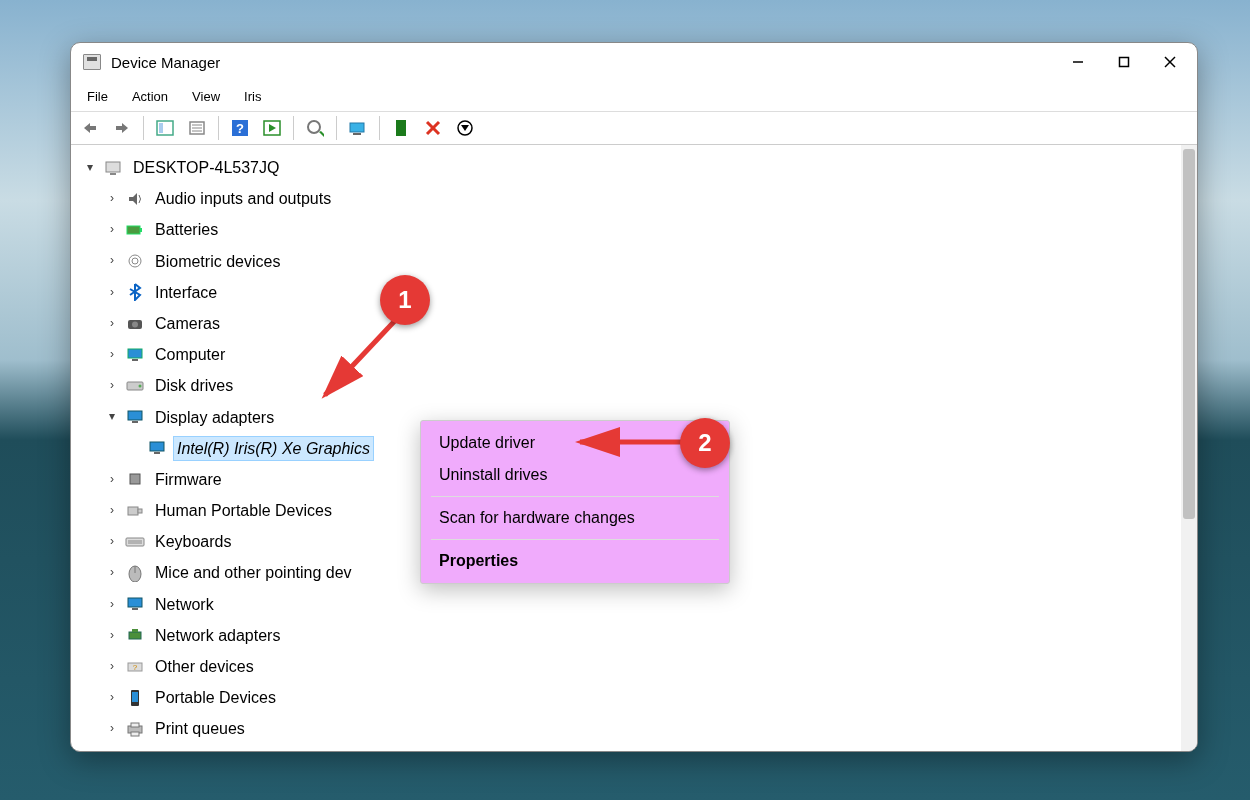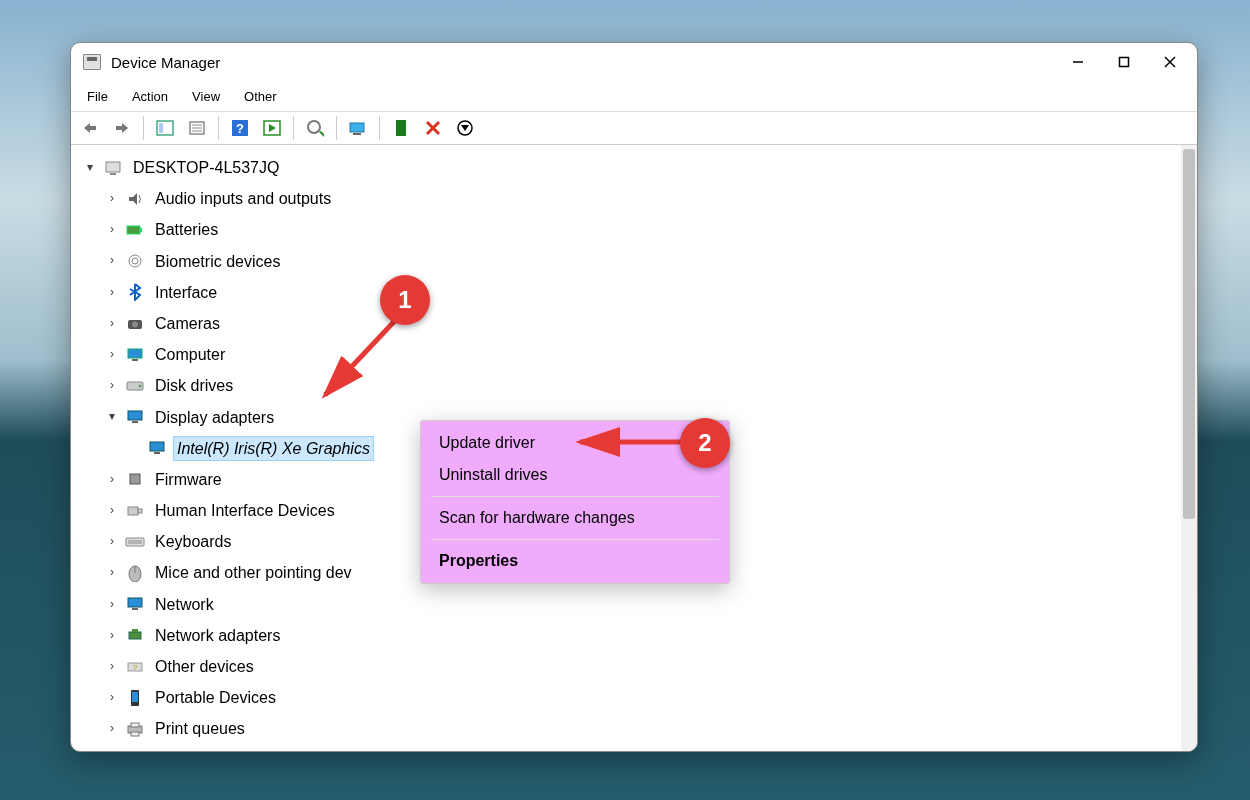--- a/index.html
+++ b/index.html
@@ -152,21 +152,21 @@
             <line x1="11" y1="1" x2="1" y2="11" stroke="#000" stroke-width="1.5"></line>
           </svg>
       </div>
     </div>
   </div>
 
   <div class="menubar">
     <div class="menu-item">File</div>
     <div class="menu-item">Action</div>
     <div class="menu-item">View</div>
-    <div class="menu-item">Other</div>
+    <div class="menu-item">Iris</div>
   </div>
 
   <div class="toolbar">
     <div class="tb-btn">
         <svg width="16" height="12">
           <polygon points="8,1 2,6 8,11" fill="#777"></polygon>
           <rect x="7" y="4" width="7" height="4" fill="#777"></rect>
         </svg>
       </div>
     <div class="tb-btn">
@@ -375,21 +375,21 @@
               </li>
             <li class="node">
                 <div class="row">
                   <span class="chev">›</span>
                   <span class="ic">
                     <svg width="18" height="14">
                       <rect x="2" y="3" width="10" height="8" fill="#ccc" stroke="#888"></rect>
                       <rect x="12" y="5" width="4" height="4" fill="#ccc" stroke="#888"></rect>
                     </svg>
                   </span>
-                  <span class="label">Human Interface Devices</span>
+                  <span class="label">Human Portable Devices</span>
                 </div>
               </li>
             <li class="node">
                 <div class="row">
                   <span class="chev">›</span>
                   <span class="ic">
                     <svg width="20" height="12">
                       <rect x="1" y="2" width="18" height="8" fill="#ddd" stroke="#888" rx="1"></rect>
                       <line x1="3" y1="5" x2="17" y2="5" stroke="#888"></line>
                       <line x1="3" y1="7" x2="17" y2="7" stroke="#888"></line>

